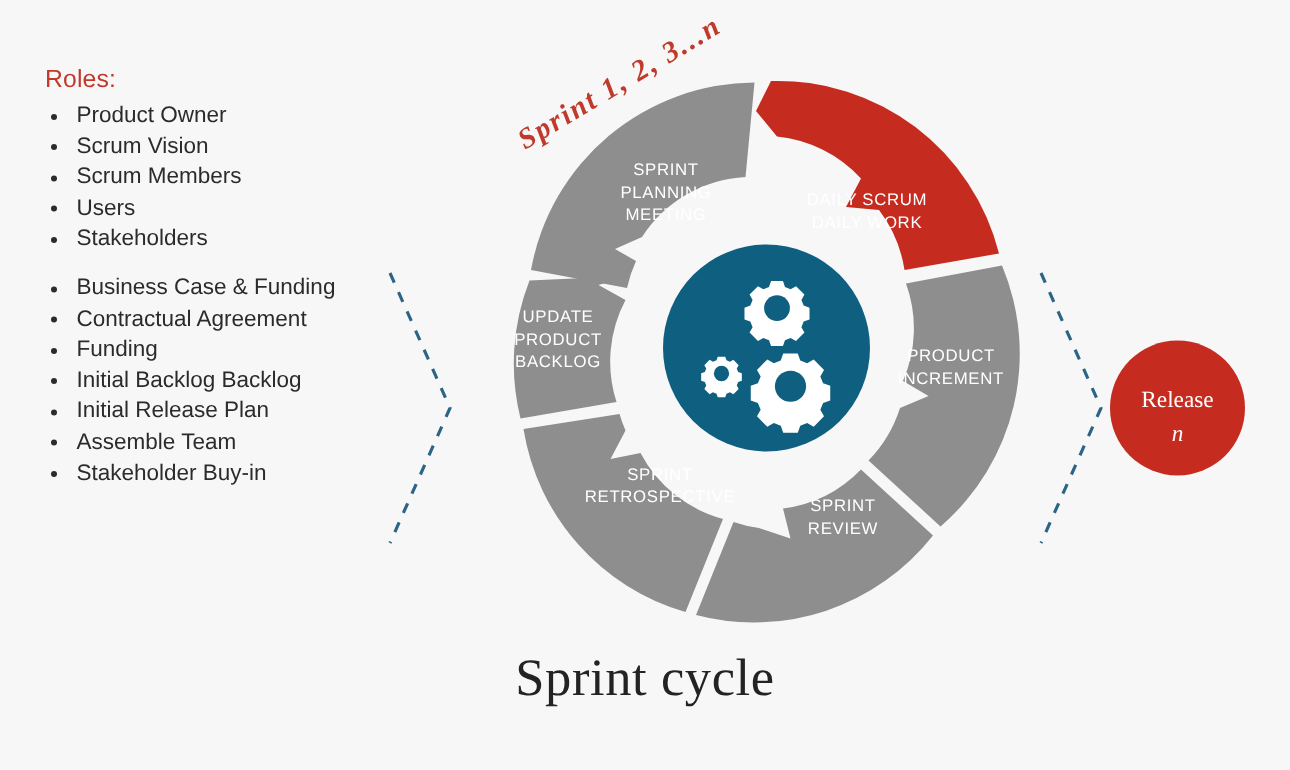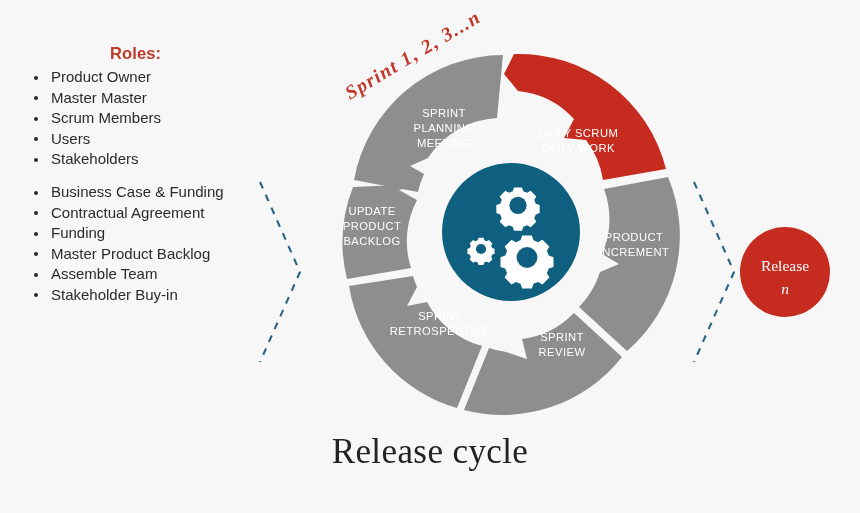--- a/index.html
+++ b/index.html
@@ -13,24 +13,23 @@
   #stage{position:absolute;inset:0;}
 
   
   .panel{position:absolute;left:28px;}
   #roles-panel{top:44px;}
   #prep-panel{top:182px;}
 
   .section-title{
     color:#c0392b;
     font-size:16.5px;
-    font-weight:700;
+    font-weight:400;
     margin:0 0 4px 2px;
     letter-spacing:.1px;
-    text-align:right;
   }
   ul.bullets{
     list-style:none;
     margin:0;padding:0;
   }
   ul.bullets li{
     position:relative;
     padding-left:23px;
     font-size:15px;
     line-height:20.6px;
@@ -98,33 +97,34 @@
 </style>
 </head>
 <body>
 
 <div id="stage">
 
   <div class="panel" id="roles-panel">
     <div class="section-title">Roles:</div>
     <ul class="bullets">
       <li>Product Owner</li>
-      <li>Master Master</li>
+      <li>Scrum Vision</li>
       <li>Scrum Members</li>
       <li>Users</li>
       <li>Stakeholders</li>
     </ul>
   </div>
 
   <div class="panel" id="prep-panel">
     <ul class="bullets">
       <li>Business Case &amp; Funding</li>
       <li>Contractual Agreement</li>
       <li>Funding</li>
-      <li>Master Product Backlog</li>
+      <li>Initial Backlog Backlog</li>
+      <li>Initial Release Plan</li>
       <li>Assemble Team</li>
       <li>Stakeholder Buy-in</li>
     </ul>
   </div>
 
   <div id="diagram">
     <svg width="618" height="420" viewBox="0 0 618 420" xmlns="http://www.w3.org/2000/svg">
 
       <polyline points="18,168 58,258 18,348" fill="none" stroke="#2b6486" stroke-width="2.1" stroke-dasharray="7 7" stroke-linejoin="round"></polyline>
 
@@ -259,15 +259,15 @@
 
       <g>
         <circle cx="543" cy="258" r="45" fill="#c62b20"></circle>
         <text class="release-label" x="543" y="257">Release</text>
         <text class="release-n" x="543" y="280">n</text>
       </g>
 
     </svg>
   </div>
 
-  <div id="caption">Release cycle</div>
+  <div id="caption">Sprint cycle</div>
 
 </div>
 
 </body></html>

